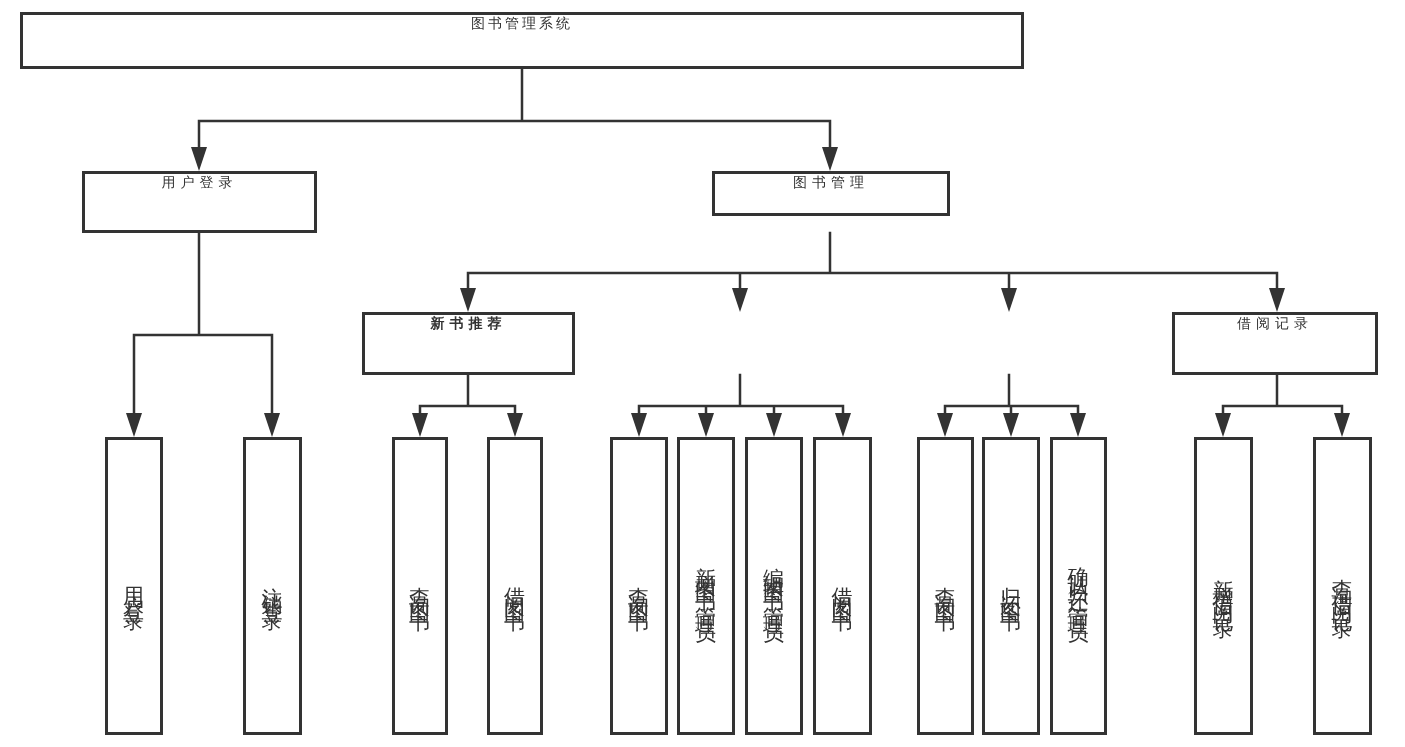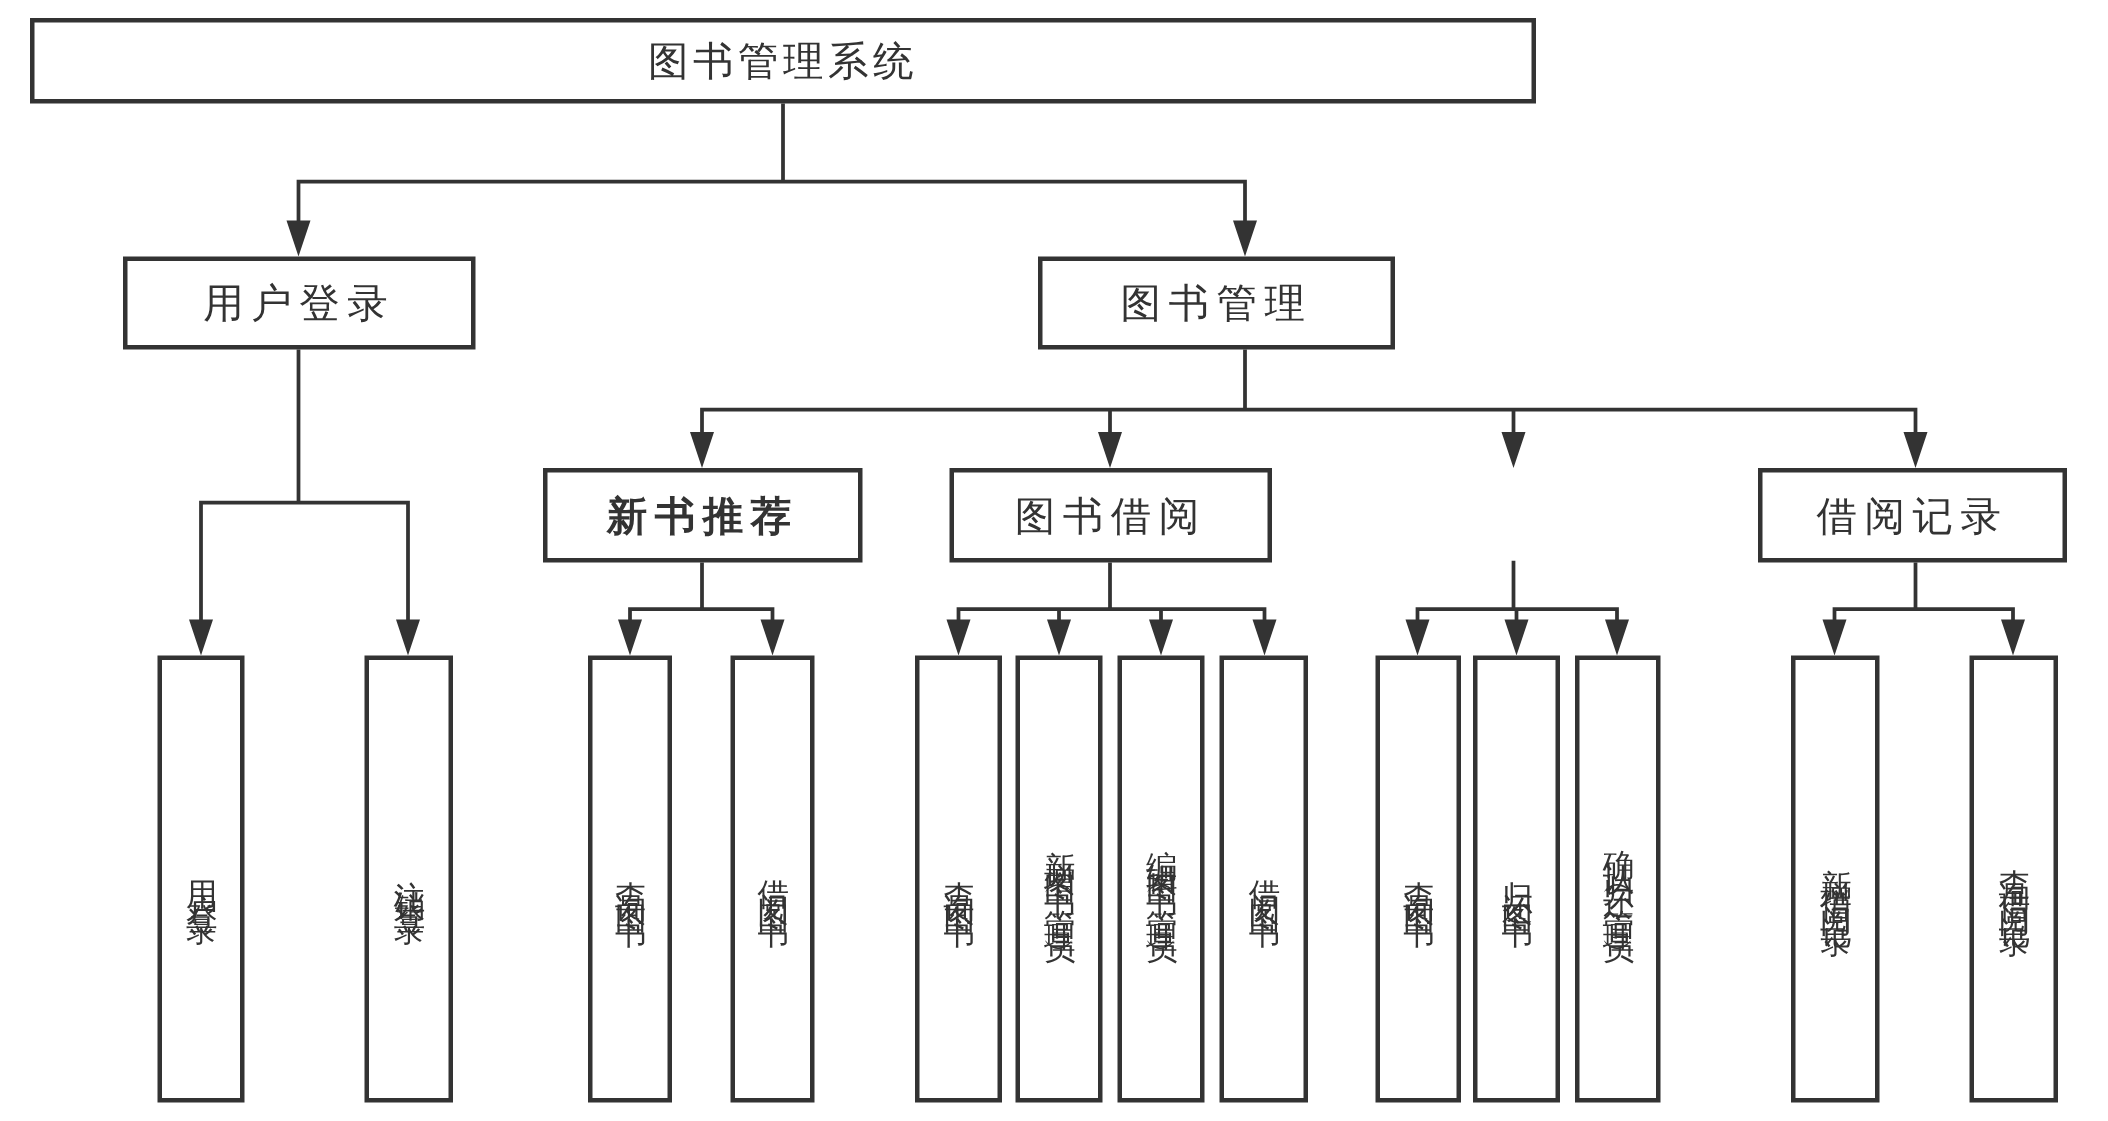--- a/index.html
+++ b/index.html
@@ -11,23 +11,23 @@
     overflow:hidden;
   }
   #edges{position:absolute;left:0;top:0;width:1405px;height:747px;pointer-events:none;}
   .edge{stroke:var(--line,#333);stroke-width:2.5;fill:none;stroke-linecap:square;}
   .arrowhead{fill:var(--line,#333);stroke:none;}
   .hbox{
     position:absolute;
     box-sizing:border-box;
     border:3px solid var(--line,#333);
     background:var(--box_bg,#fff);
-    display:flex;align-items:center;justify-content:center;
+    display:flex;align-items:flex-start;justify-content:center;
     color:var(--text,#333);
-    font-size:27px;letter-spacing:5px;
+    font-size:14px;letter-spacing:5px;
     white-space:nowrap;
   }
   .hbox.root{letter-spacing:3px;}
   .leaf{
     position:absolute;
     top:437px;height:298px;
     box-sizing:border-box;
     border:3px solid var(--line,#333);
     background:var(--box_bg,#fff);
     display:flex;align-items:center;justify-content:center;
@@ -86,29 +86,26 @@
     </g>
   </svg>
 
   <div class="hbox root" style="left:20px;top:12px;width:1004px;height:57px;">
     <span>图书管理系统</span>
   </div>
 
   <div class="hbox" style="left:82px;top:171px;width:235px;height:62px;">
     <span>用户登录</span>
   </div>
-  <div class="hbox" style="left:692px;top:171px;width:238px;height:62px;">
+  <div class="hbox" style="left:712px;top:171px;width:238px;height:45px;">
     <span>图书管理</span>
   </div>
 
   <div class="hbox" style="left:362px;top:312px;width:213px;height:63px;font-weight:bold;">
     <span>新书推荐</span>
-  </div>
-  <div class="hbox" style="left:633px;top:312px;width:215px;height:63px;">
-    <span>图书借阅</span>
   </div>
   <div class="hbox" style="left:1172px;top:312px;width:206px;height:63px;">
     <span>借阅记录</span>
   </div>
 
   <div class="leaf" style="left:105px;width:58px;">
     <span class="vtext">用户登录</span>
   </div>
   <div class="leaf" style="left:243px;width:59px;">
     <span class="vtext">注销登录</span>

